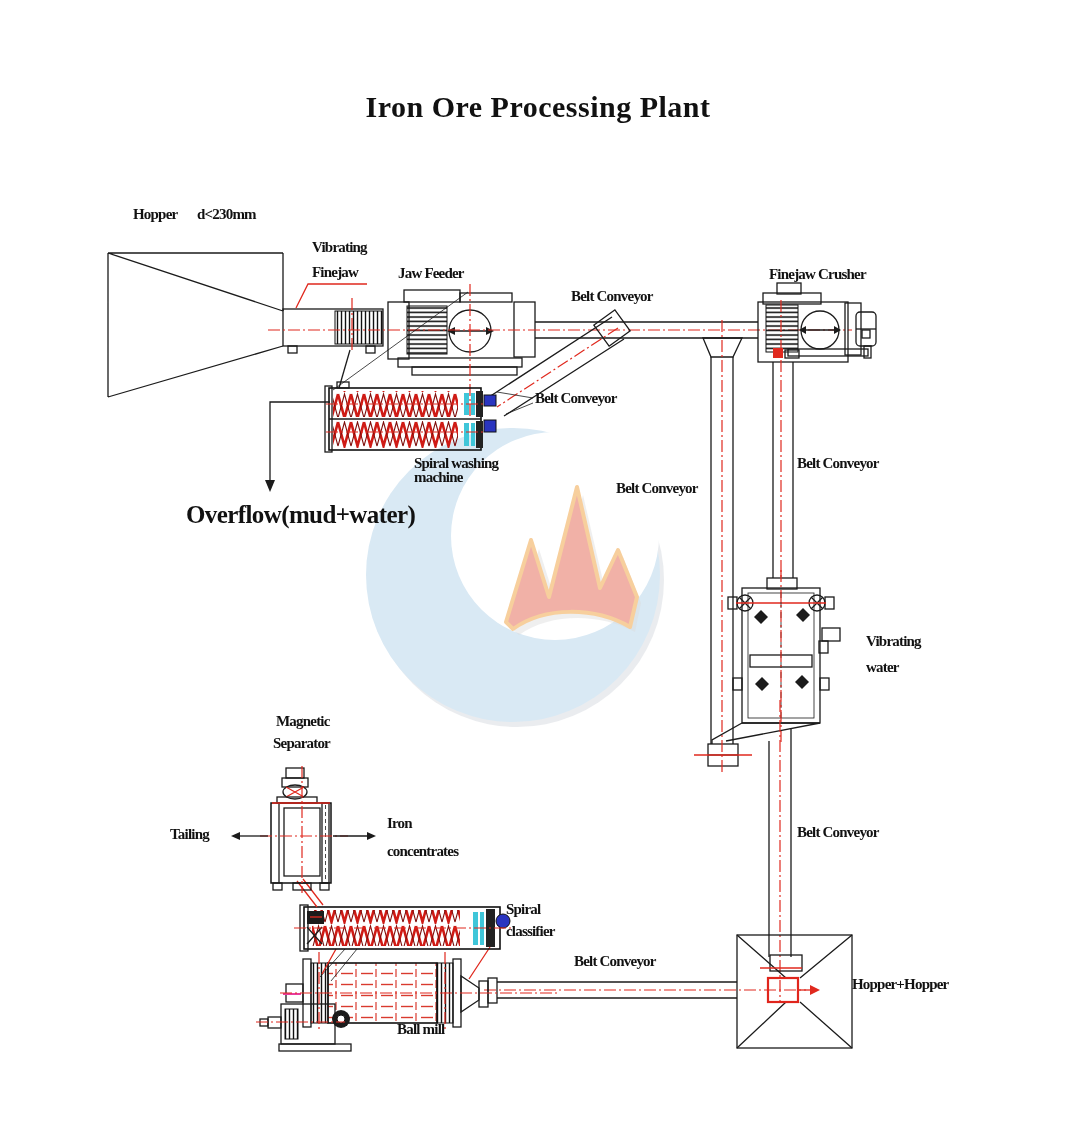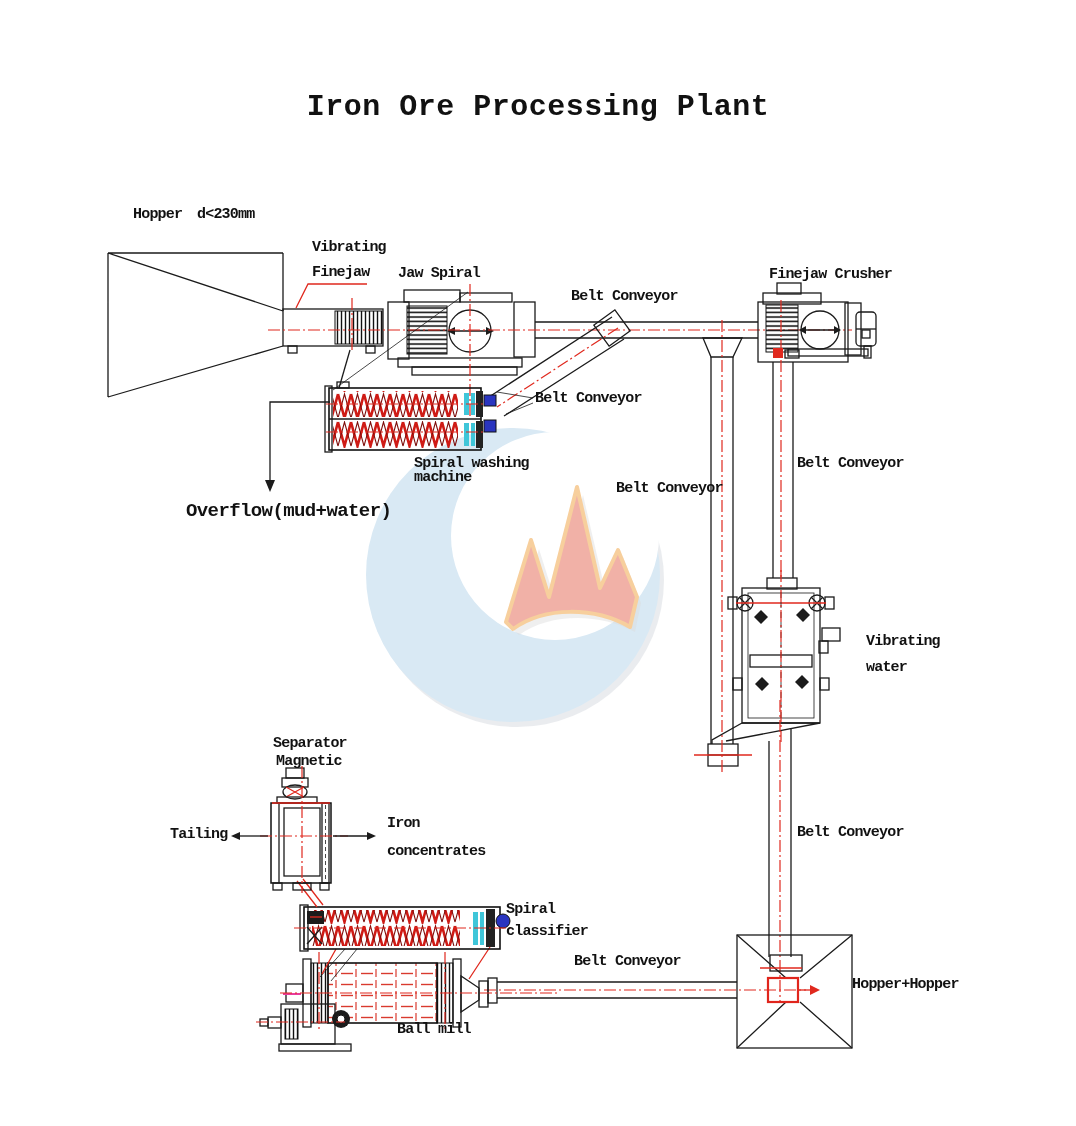--- a/index.html
+++ b/index.html
@@ -1,21 +1,21 @@
 <!DOCTYPE html>
 <html><head>
 <meta charset="utf-8">
 <style>
   html,body{margin:0;padding:0;background:#fff;}
   .stage{position:relative;width:1076px;height:1126px;background:#ffffff;overflow:hidden;
-         font-family:Liberation Mono, monospace;}
+         font-family:Liberation Serif, serif;}
   .layer{position:absolute;left:0;top:0;}
   .lbl{position:absolute;font-weight:bold;font-size:15px;letter-spacing:-0.8px;
        color:#111;white-space:pre;line-height:1;}
-  .lbl.big{font-size:19px;letter-spacing:-0.6px;}
+  .lbl.big{font-size:25px;letter-spacing:-0.6px;}
   .title{position:absolute;left:0;right:0;top:90px;text-align:center;
          font-weight:bold;font-size:30px;letter-spacing:0.5px;color:#111;}
   
   .k{stroke:#1b1b1b;fill:none;stroke-width:1.3px;}
   .kf{fill:#1b1b1b;stroke:none;}
   .kt{stroke:#1b1b1b;fill:none;stroke-width:0.8px;}
   .r{stroke:#e0291e;fill:none;stroke-width:1.3px;}
   .rd{stroke:#e0291e;fill:none;stroke-width:1.2px;stroke-dasharray:12 3 2 3;}
   .rf{fill:#e0291e;stroke:none;}
 </style>
@@ -267,38 +267,38 @@
   </svg>
 
   <div class="title">Iron Ore Processing Plant</div>
 
   <div class="lbl" style="left:133px;top:207px">Hopper</div>
   <div class="lbl" style="left:197px;top:207px">d&lt;230mm</div>
 
   <div class="lbl" style="left:312px;top:240px">Vibrating</div>
   <div class="lbl" style="left:312px;top:265px">Finejaw</div>
 
-  <div class="lbl" style="left:398px;top:266px">Jaw Spiral</div>
+  <div class="lbl" style="left:398px;top:266px">Jaw Feeder</div>
   <div class="lbl" style="left:571px;top:289px">Belt Conveyor</div>
   <div class="lbl" style="left:769px;top:267px">Finejaw Crusher</div>
 
   <div class="lbl" style="left:535px;top:391px">Belt Conveyor</div>
 
   <div class="lbl" style="left:414px;top:456px">Spiral washing</div>
   <div class="lbl" style="left:414px;top:470px">machine</div>
 
   <div class="lbl big" style="left:186px;top:502px">Overflow(mud+water)</div>
 
   <div class="lbl" style="left:616px;top:481px">Belt Conveyor</div>
   <div class="lbl" style="left:797px;top:456px">Belt Conveyor</div>
 
   <div class="lbl" style="left:866px;top:634px">Vibrating</div>
   <div class="lbl" style="left:866px;top:660px">water</div>
 
-  <div class="lbl" style="left:276px;top:754px">Magnetic</div>
+  <div class="lbl" style="left:276px;top:714px">Magnetic</div>
   <div class="lbl" style="left:273px;top:736px">Separator</div>
 
   <div class="lbl" style="left:170px;top:827px">Tailing</div>
   <div class="lbl" style="left:387px;top:816px">Iron</div>
   <div class="lbl" style="left:387px;top:844px">concentrates</div>
 
   <div class="lbl" style="left:506px;top:902px">Spiral</div>
   <div class="lbl" style="left:506px;top:924px">classifier</div>
 
   <div class="lbl" style="left:574px;top:954px">Belt Conveyor</div>

